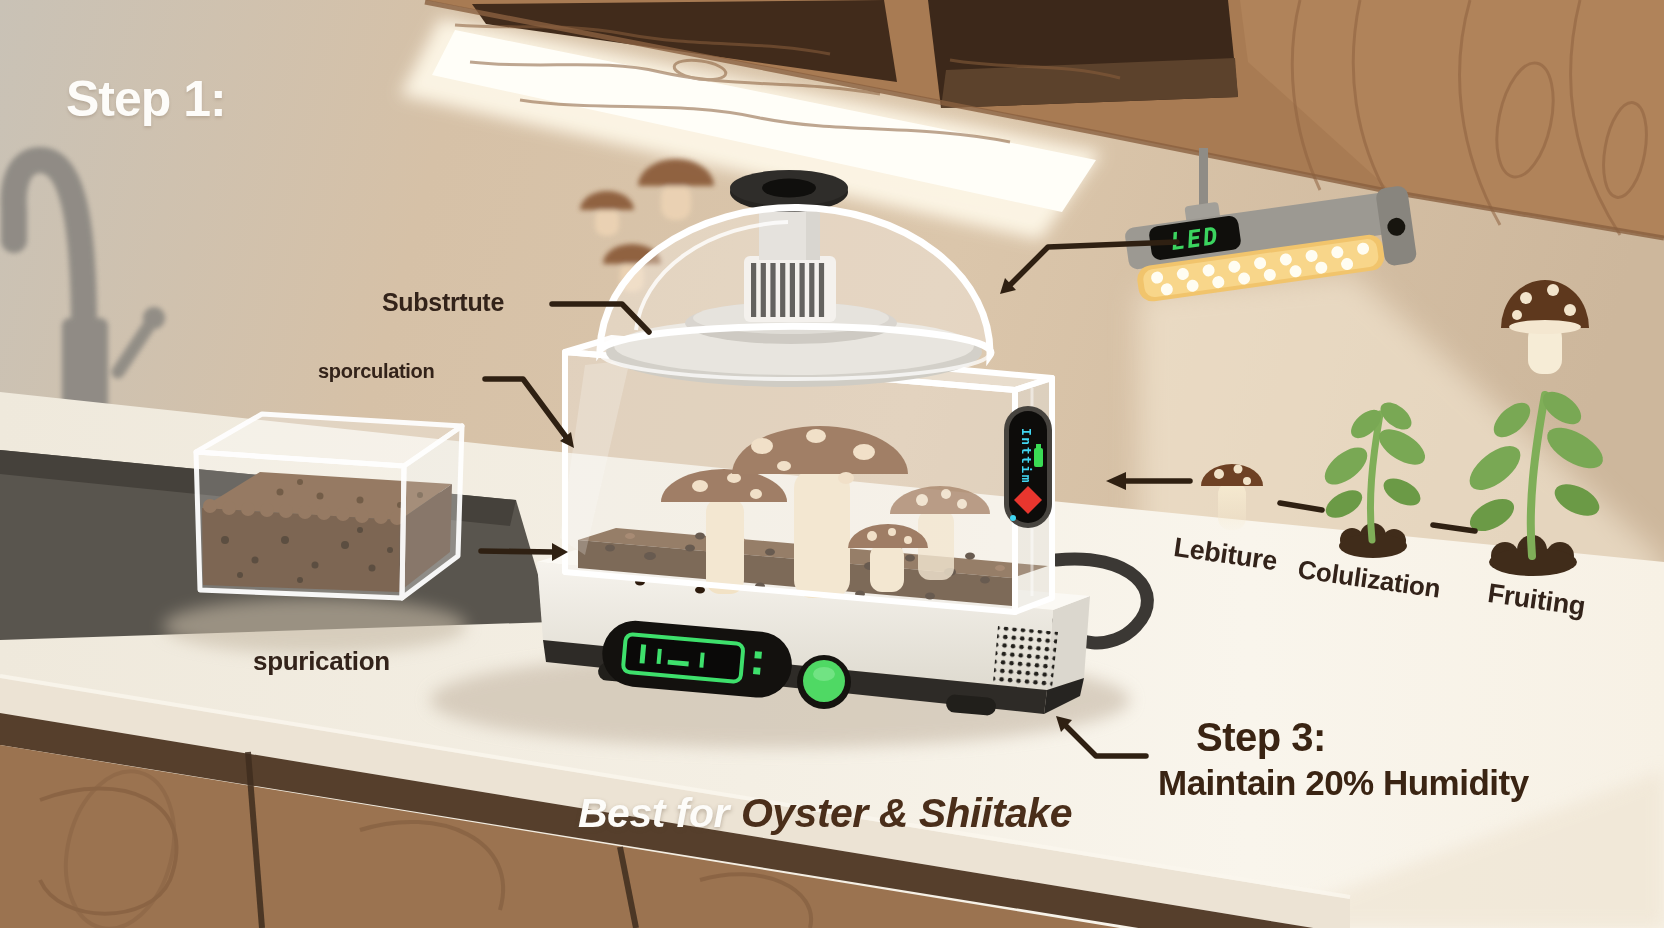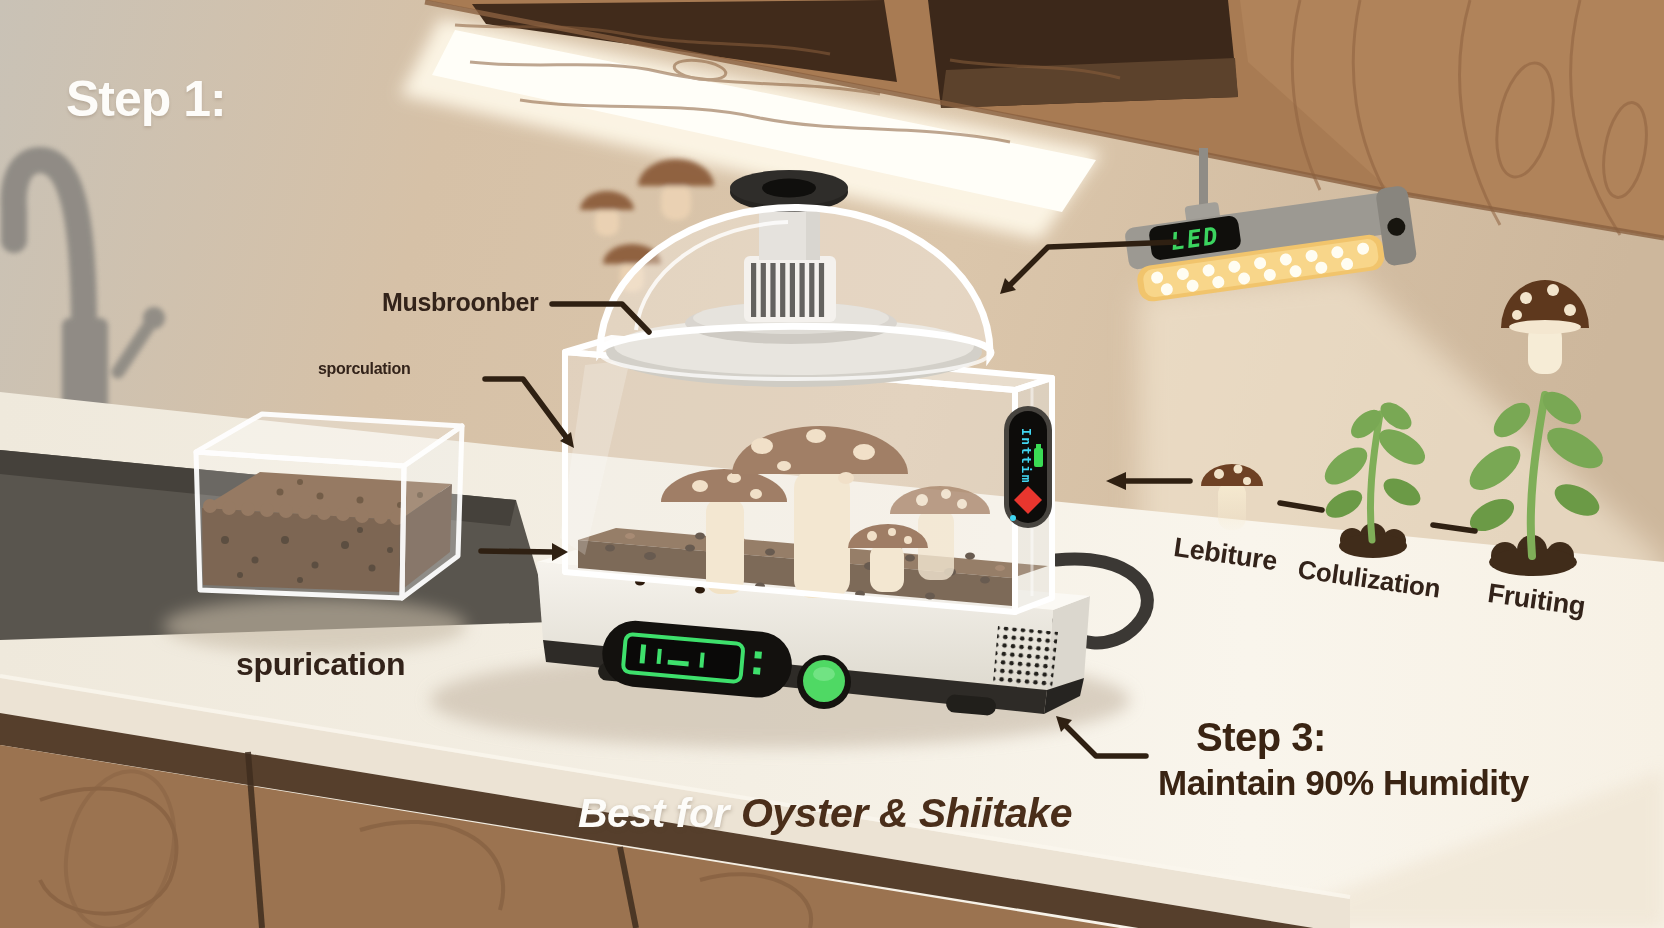--- a/index.html
+++ b/index.html
@@ -4,22 +4,22 @@
 <style>
   html,body{margin:0;padding:0;background:#2a2a2a;}
   .stage{position:relative;width:1664px;height:928px;overflow:hidden;
          font-family:"Liberation Sans",sans-serif;background:#d8c3a8;}
   .stage svg.scene{position:absolute;left:0;top:0;}
   .lbl{position:absolute;font-weight:700;color:#33231a;letter-spacing:-0.3px;white-space:nowrap;}
   .step1{left:66px;top:70px;font-size:50px;line-height:58px;font-weight:800;
          color:#fdfcf9;letter-spacing:-1px;text-shadow:0 2px 3px rgba(120,100,80,.25);}
   .step1 span{display:block;}
   .lbl-chamber{left:382px;top:288px;font-size:25px;}
-  .lbl-spore{left:318px;top:360px;font-size:16px;}
-  .lbl-container{left:236px;top:646px;font-size:32px;}
+  .lbl-spore{left:318px;top:360px;font-size:20px;}
+  .lbl-container{left:253px;top:646px;font-size:26px;}
   .lbl-stage1{left:1176px;top:532px;font-size:27px;transform:rotate(8deg);transform-origin:left top;}
   .lbl-stage2{left:1300px;top:554px;font-size:26px;transform:rotate(8deg);transform-origin:left top;}
   .lbl-stage3{left:1490px;top:578px;font-size:27px;transform:rotate(8deg);transform-origin:left top;}
   .step3{left:1158px;top:714px;font-weight:800;color:#3a2413;line-height:46px;}
   .step3 .t{display:block;font-size:40px;letter-spacing:-0.5px;margin-left:38px;}
   .step3 .s{display:block;font-size:35px;letter-spacing:-0.5px;}
   .caption{left:566px;top:790px;font-style:italic;font-weight:800;font-size:41px;letter-spacing:-0.5px;margin-left:12px;}
   .caption .prefix{color:#fdfcf9;text-shadow:0 2px 4px rgba(90,70,50,.35);}
   .caption .emph{color:#4a2e1a;margin-left:12px;}
 </style>
@@ -437,26 +437,26 @@
     <polygon points="1000,294 1016,290 1005,278"></polygon>
     <polygon points="1106,481 1126,472 1126,490"></polygon>
     <polygon points="568,552 552,543 552,561"></polygon>
     <polygon points="1056,716 1061,732 1072,720"></polygon>
   </g>
 </svg>
 
 <div class="lbl step1">
   <span>Step 1:</span>
 </div>
-<div class="lbl lbl-chamber">Musbroonber</div>
+<div class="lbl lbl-chamber">Substrtute</div>
 <div class="lbl lbl-spore">sporculation</div>
 <div class="lbl lbl-container">spurication</div>
 <div class="lbl lbl-stage1">Lebiture</div>
 <div class="lbl lbl-stage2">Colulization</div>
 <div class="lbl lbl-stage3">Fruiting</div>
 <div class="lbl step3">
   <span class="t">Step 3:</span>
-  <span class="s">Maintain 90% Humidity</span>
+  <span class="s">Maintain 20% Humidity</span>
 </div>
 <div class="lbl caption">
   <span class="prefix">Best for</span><span class="emph">Oyster &amp; Shiitake</span>
 </div>
 </div>
 
 </body></html>

